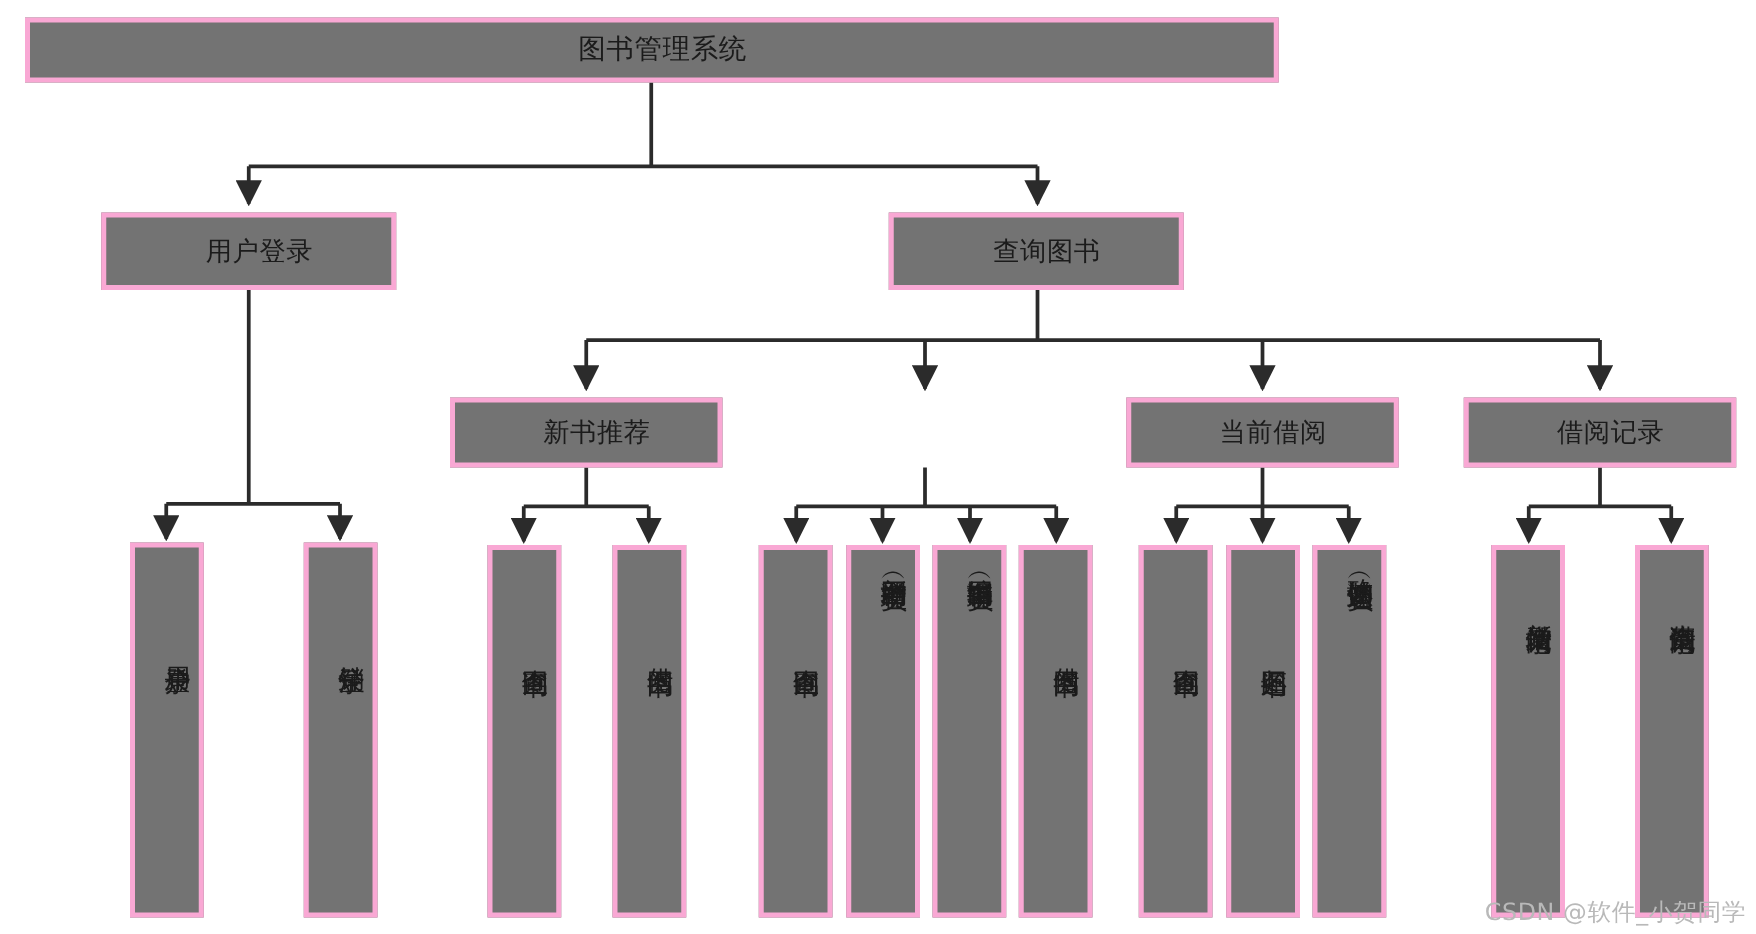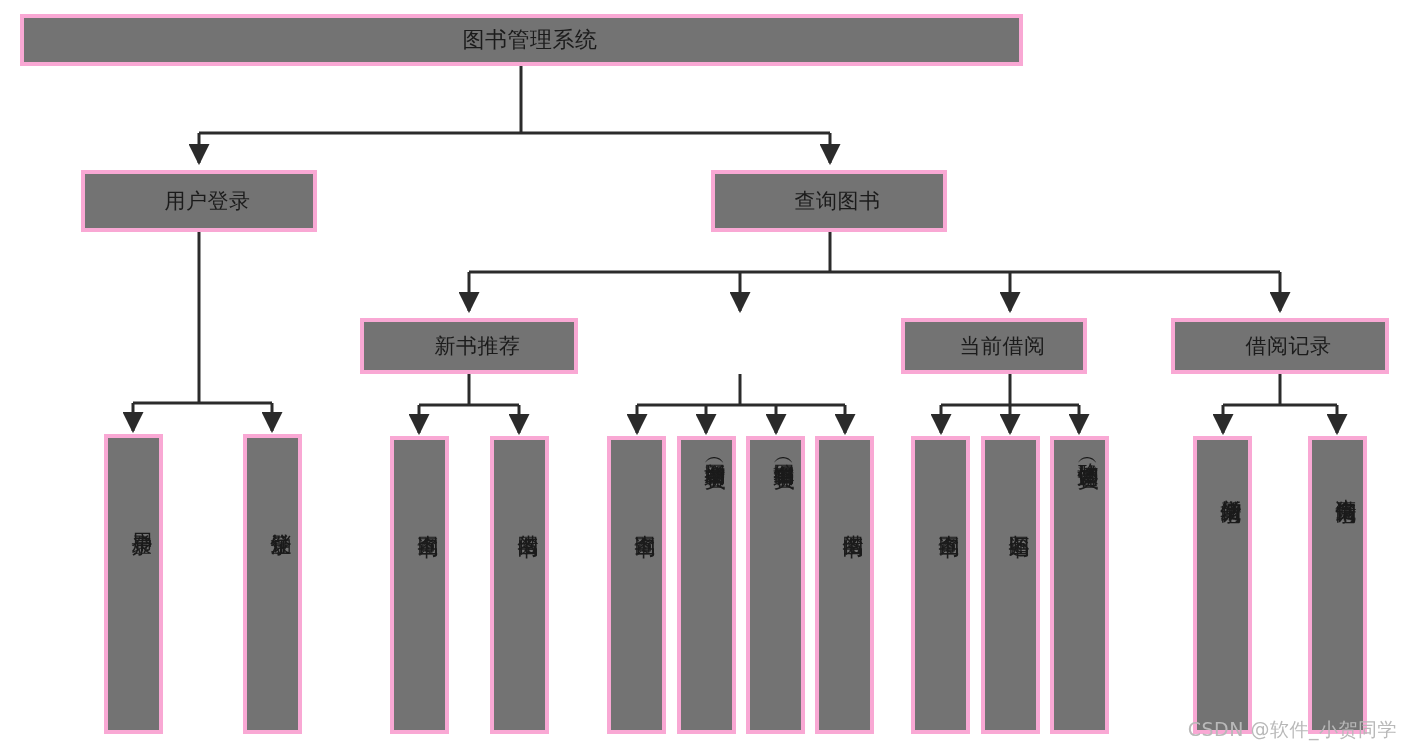--- a/index.html
+++ b/index.html
@@ -138,21 +138,21 @@
 
   <div class="node horiz" style="left:711px; top:170px; width:236px; height:62px;">
     <span class="label">查询图书</span>
   </div>
 
   <div class="node horiz" style="left:360px; top:318px; width:218px; height:56px;">
     <span class="label">新书推荐</span>
   </div>
 
 
-  <div class="node horiz" style="left:901px; top:318px; width:186px; height:56px;">
+  <div class="node horiz" style="left:901px; top:318px; width:218px; height:56px;">
     <span class="label">当前借阅</span>
   </div>
 
   <div class="node horiz" style="left:1171px; top:318px; width:218px; height:56px;">
     <span class="label">借阅记录</span>
   </div>
 
   <div class="node vert" style="left:104px; top:434px; width:59px; height:300px; padding-top:78px;">
     <span class="label">用户登录</span>
   </div>

